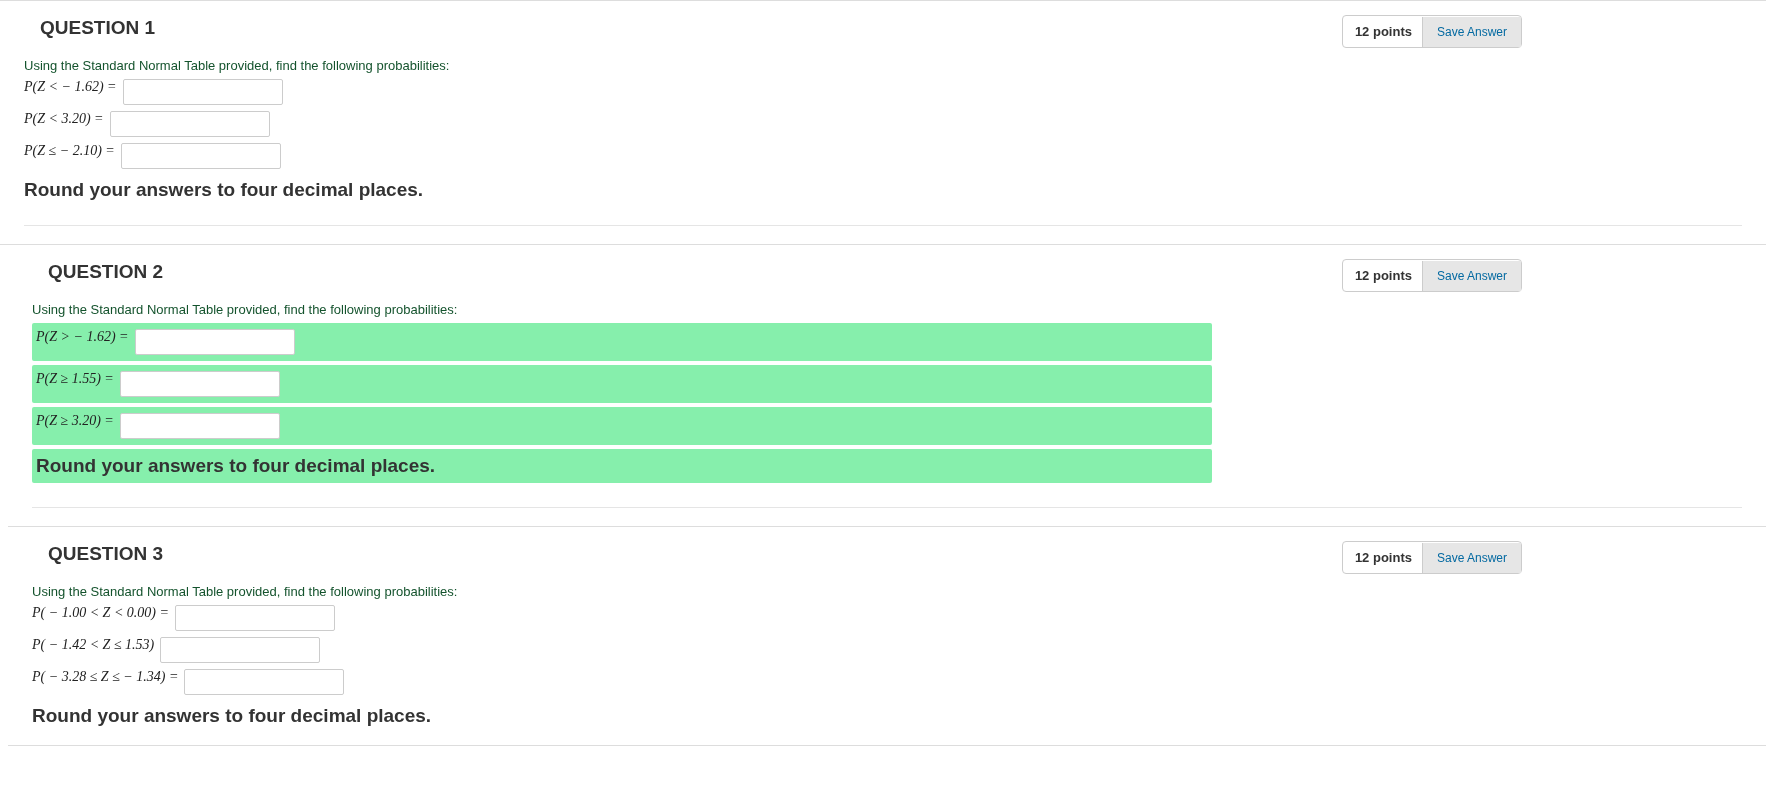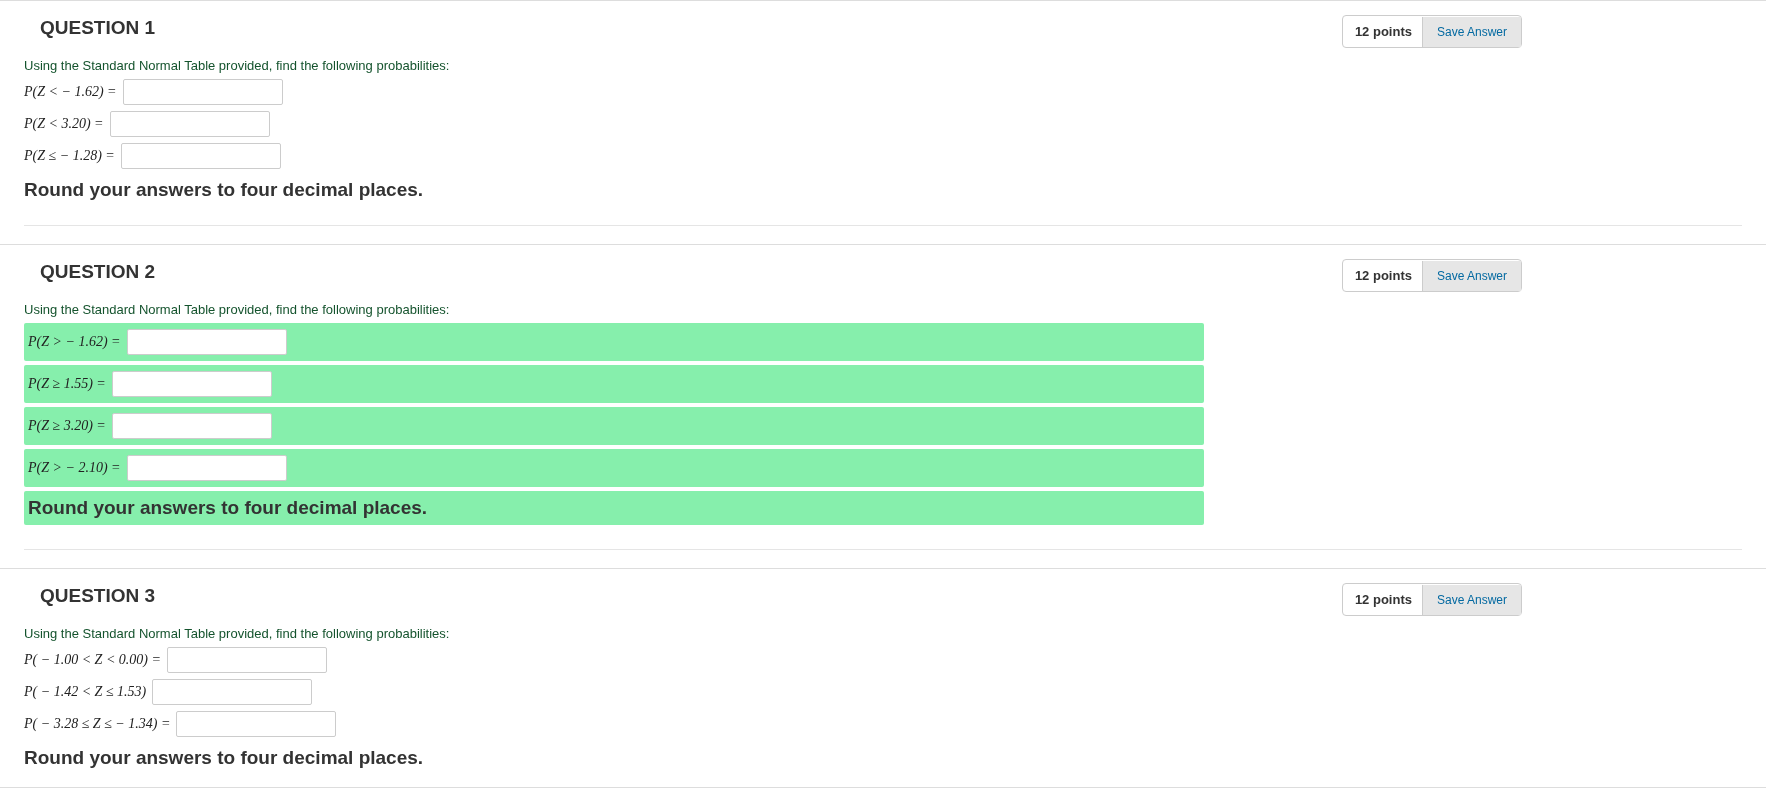--- a/index.html
+++ b/index.html
@@ -9,21 +9,21 @@
     color: #333;
     background: #fff;
     width: 1766px;
   }
   .question-block {
     border-top: 1px solid #ddd;
     border-bottom: 1px solid #ddd;
     padding: 0;
     margin-bottom: 0;
   }
-  .question-block + .question-block { border-top: none; }
+  .question-block + .question-block { border-top: none; margin-left: 8px; }
   .q-header-row {
     display: flex;
     align-items: flex-start;
     justify-content: space-between;
     padding: 14px 24px 0 40px;
   }
   .q-title {
     font-weight: bold;
     font-size: 19px;
     color: #333;
@@ -56,21 +56,20 @@
   .q-body {
     padding: 10px 24px 18px 24px;
   }
   .intro {
     font-size: 13px;
     color: #14532d;
     margin-bottom: 6px;
   }
   .prob-row {
     display: flex;
-    align-items: center;
     margin: 6px 0;
     font-family: "Cambria Math", "Times New Roman", serif;
     font-size: 14px;
     color: #222;
     font-style: italic;
   }
   .ans-input {
     margin-left: 6px;
     height: 26px;
     width: 160px;
@@ -118,21 +117,21 @@
 
     <div class="prob-row">
       <span>P(Z &lt; − 1.62) =</span>
       <input class="ans-input" type="text" style="">
     </div>
     <div class="prob-row">
       <span>P(Z &lt; 3.20) =</span>
       <input class="ans-input" type="text" style="">
     </div>
     <div class="prob-row">
-      <span>P(Z ≤ − 1.28) =</span>
+      <span>P(Z ≤ − 2.10) =</span>
       <input class="ans-input" type="text" style="">
     </div>
 
     <div class="round-note">Round your answers to four decimal places.</div>
     <hr class="inner-hr">
   </div>
 </div>
 
 <div class="question-block">
   <div class="q-header-row">
@@ -148,24 +147,20 @@
     <div class="prob-row">
       <span>P(Z &gt; − 1.62) =</span>
       <input class="ans-input" type="text" style="">
     </div>
     <div class="prob-row">
       <span>P(Z ≥ 1.55) =</span>
       <input class="ans-input" type="text" style="">
     </div>
     <div class="prob-row">
       <span>P(Z ≥ 3.20) =</span>
-      <input class="ans-input" type="text" style="">
-    </div>
-    <div class="prob-row">
-      <span>P(Z &gt; − 2.10) =</span>
       <input class="ans-input" type="text" style="">
     </div>
 
     <div class="round-note">Round your answers to four decimal places.</div>
     <hr class="inner-hr">
   </div>
 </div>
 
 <div class="question-block">
   <div class="q-header-row">

